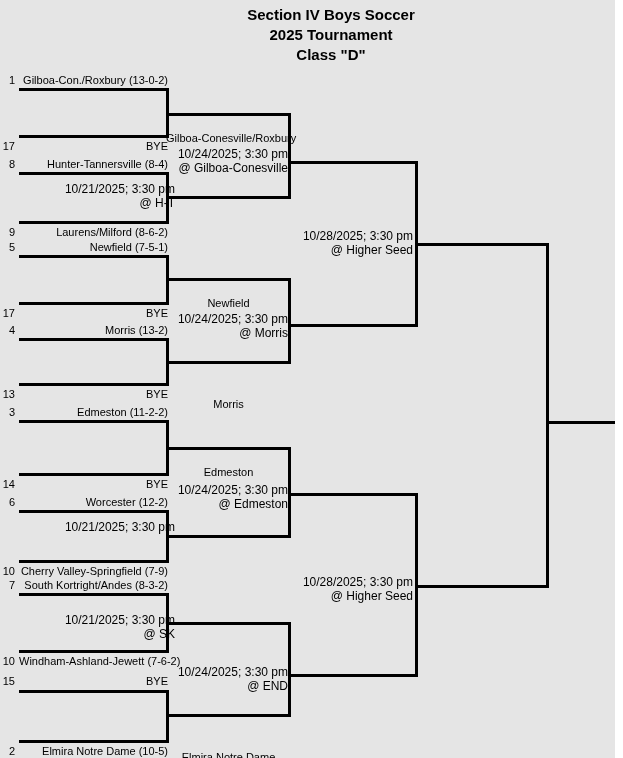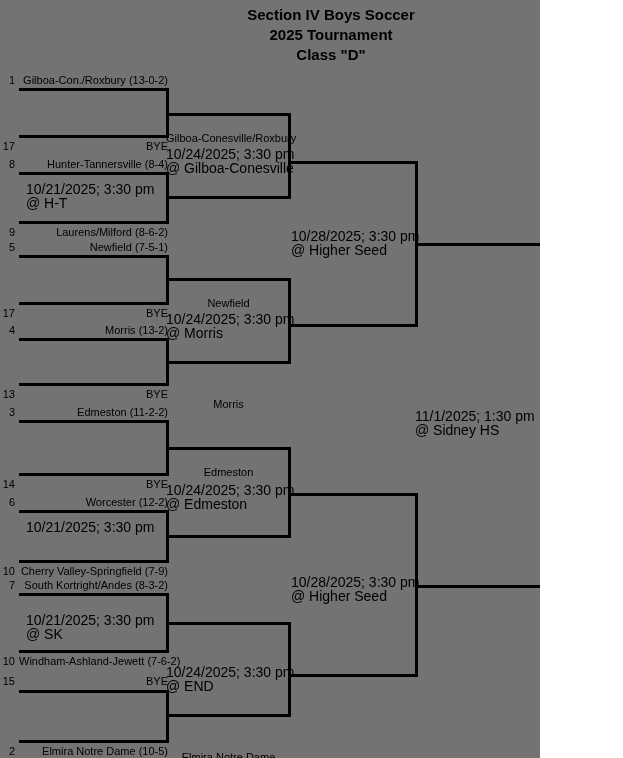--- a/index.html
+++ b/index.html
@@ -1,27 +1,27 @@
 <!DOCTYPE html>
 <html><head>
 <meta charset="utf-8">
 <style>
   html,body{margin:0;padding:0;background:#fff;}
   .page{
-    position:relative;width:540px;height:758px;background:#737373;
+    position:relative;width:615px;height:758px;background:#e5e5e5;
     font-family:"Liberation Sans","DejaVu Sans",sans-serif;color:#000;overflow:hidden;
   }
   .title{position:absolute;left:166px;top:5px;width:330px;text-align:center;
     font-size:15px;font-weight:bold;line-height:20px;}
   .hl{position:absolute;height:3px;background:#000;}
   .vl{position:absolute;width:3px;background:#000;}
   .seed{position:absolute;left:0;width:15px;text-align:right;font-size:11px;line-height:12px;}
   .team{position:absolute;left:19px;width:149px;text-align:right;font-size:11px;line-height:12px;white-space:nowrap;}
   .adv{position:absolute;left:166px;width:125px;text-align:center;font-size:11px;line-height:12px;white-space:nowrap;margin-top:33px;}
-  .game{position:absolute;text-align:left;font-size:14px;line-height:14px;white-space:nowrap;}
+  .game{position:absolute;text-align:right;font-size:12px;line-height:14px;white-space:nowrap;}
   .g-r1{left:26px;width:149px;}
   .g-qf{left:166px;width:122px;}
   .g-sf{left:291px;width:122px;}
   .g-f{left:415px;width:130px;}
   .ticket{position:absolute;left:403px;width:156px;text-align:center;line-height:12px;}
   .ticket .t1{font-size:10px;}
   .ticket .t2{font-size:9.5px;font-weight:bold;}
 </style>
 </head>
 <body>
@@ -159,23 +159,19 @@
 
   <div class="game g-sf" style="top:229px">
     <div>10/28/2025; 3:30 pm</div>
     <div>@ Higher Seed</div>
   </div>
   <div class="game g-sf" style="top:575px">
     <div>10/28/2025; 3:30 pm</div>
     <div>@ Higher Seed</div>
   </div>
 
-  <div class="game g-f" style="top:409px">
-    <div>11/1/2025; 1:30 pm</div>
-    <div>@ Sidney HS</div>
-  </div>
 
   <div class="ticket" style="top:460px">
     <div class="t1"></div>
     <div class="t2"></div>
   </div>
 
 </div>
 
 </body></html>

